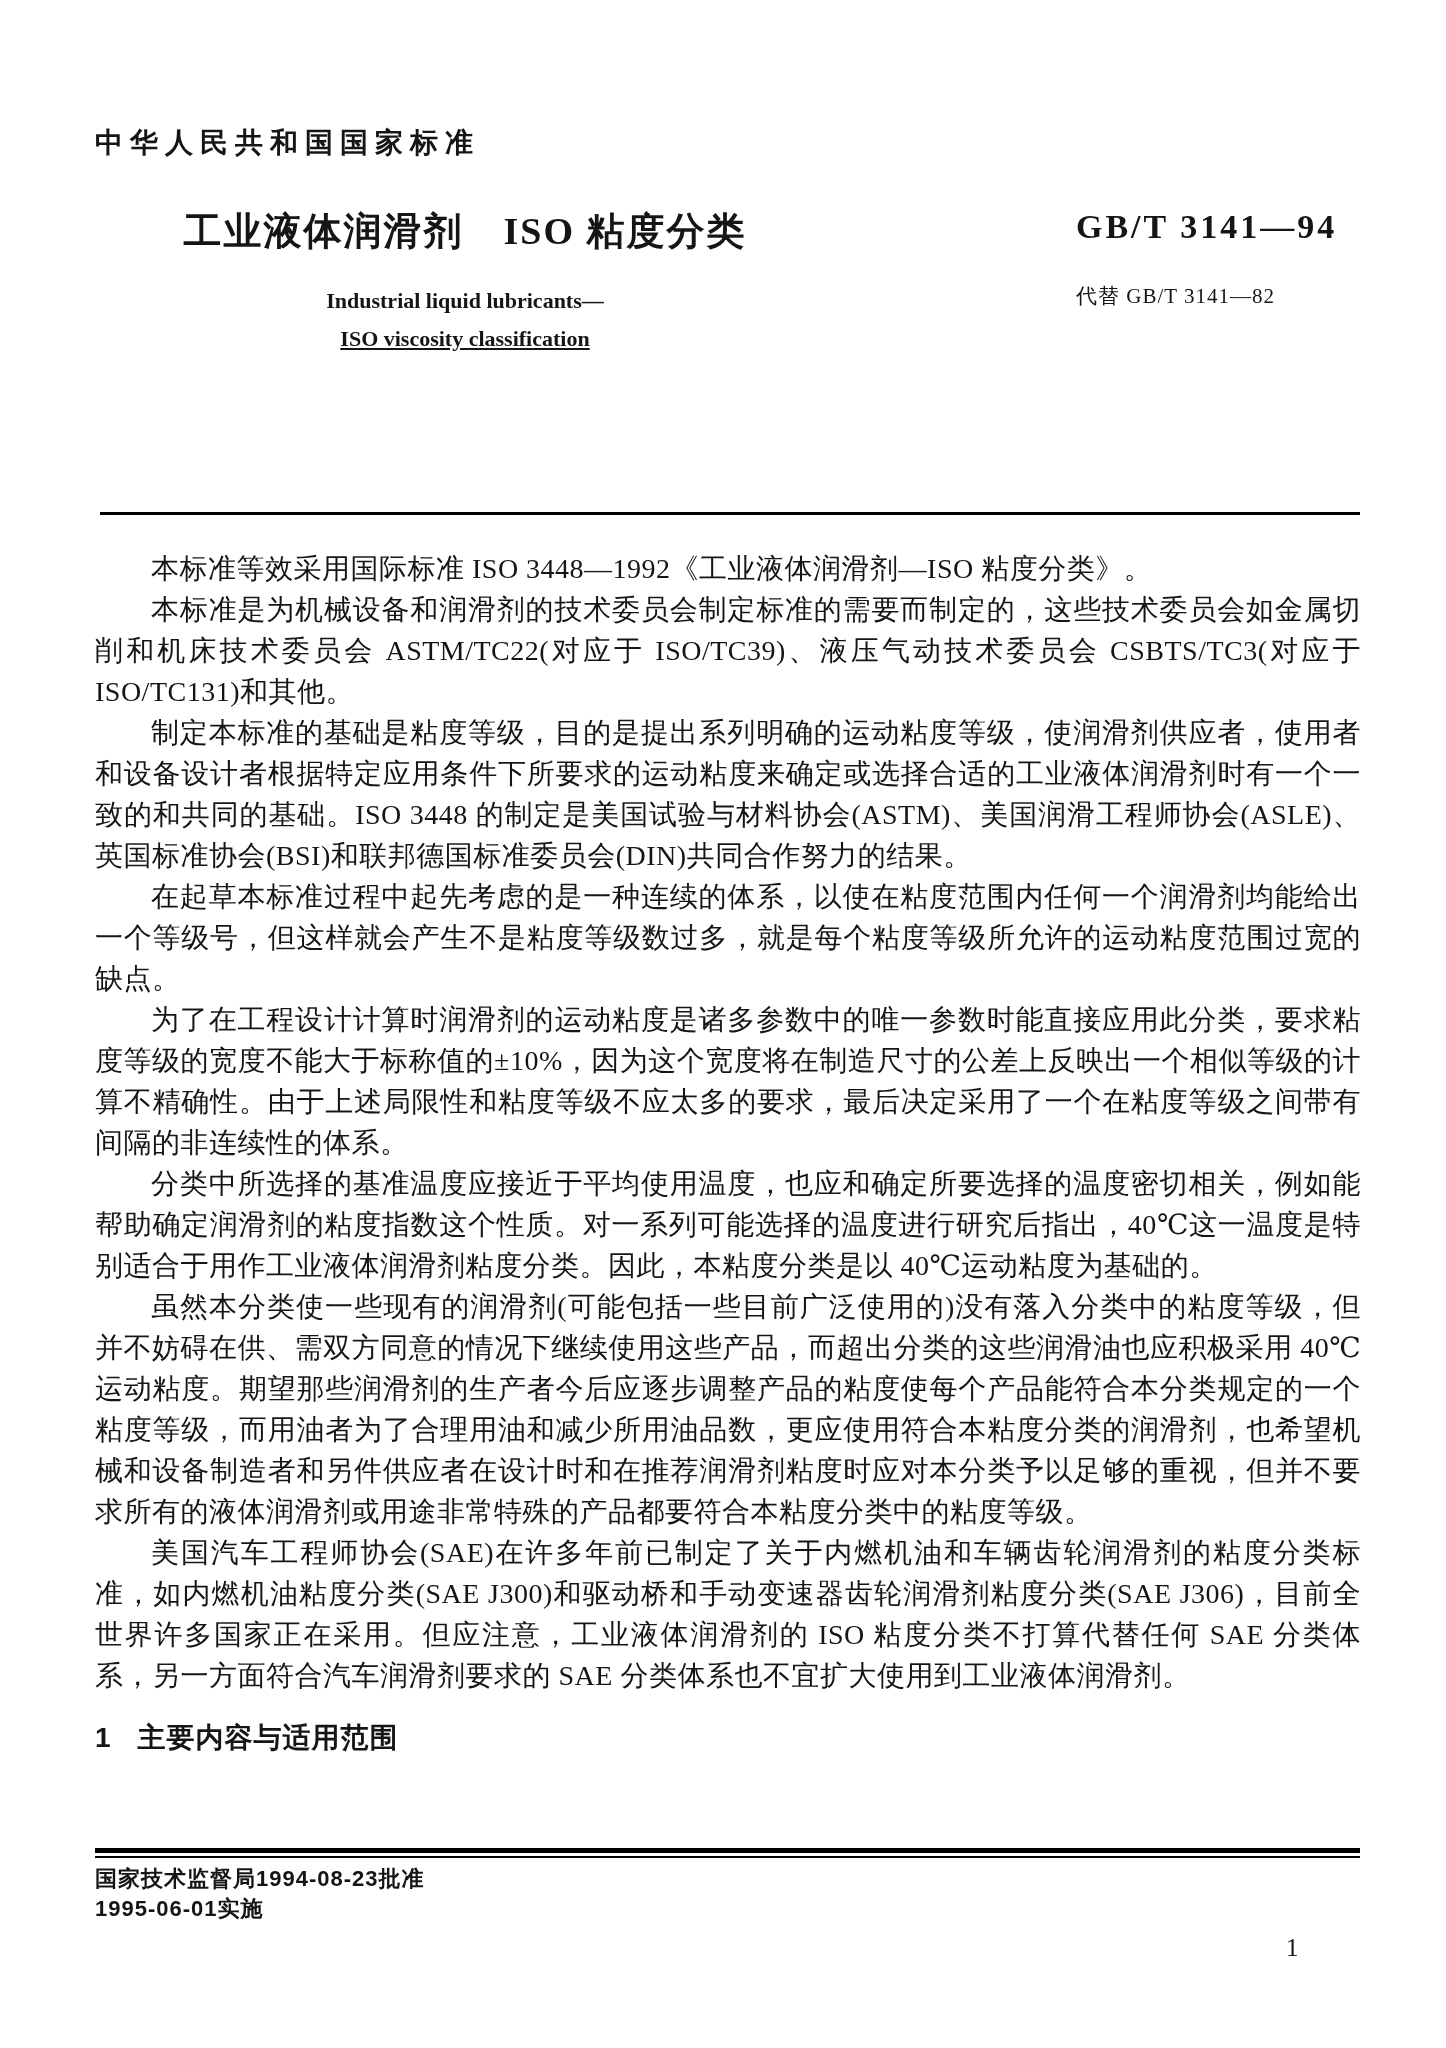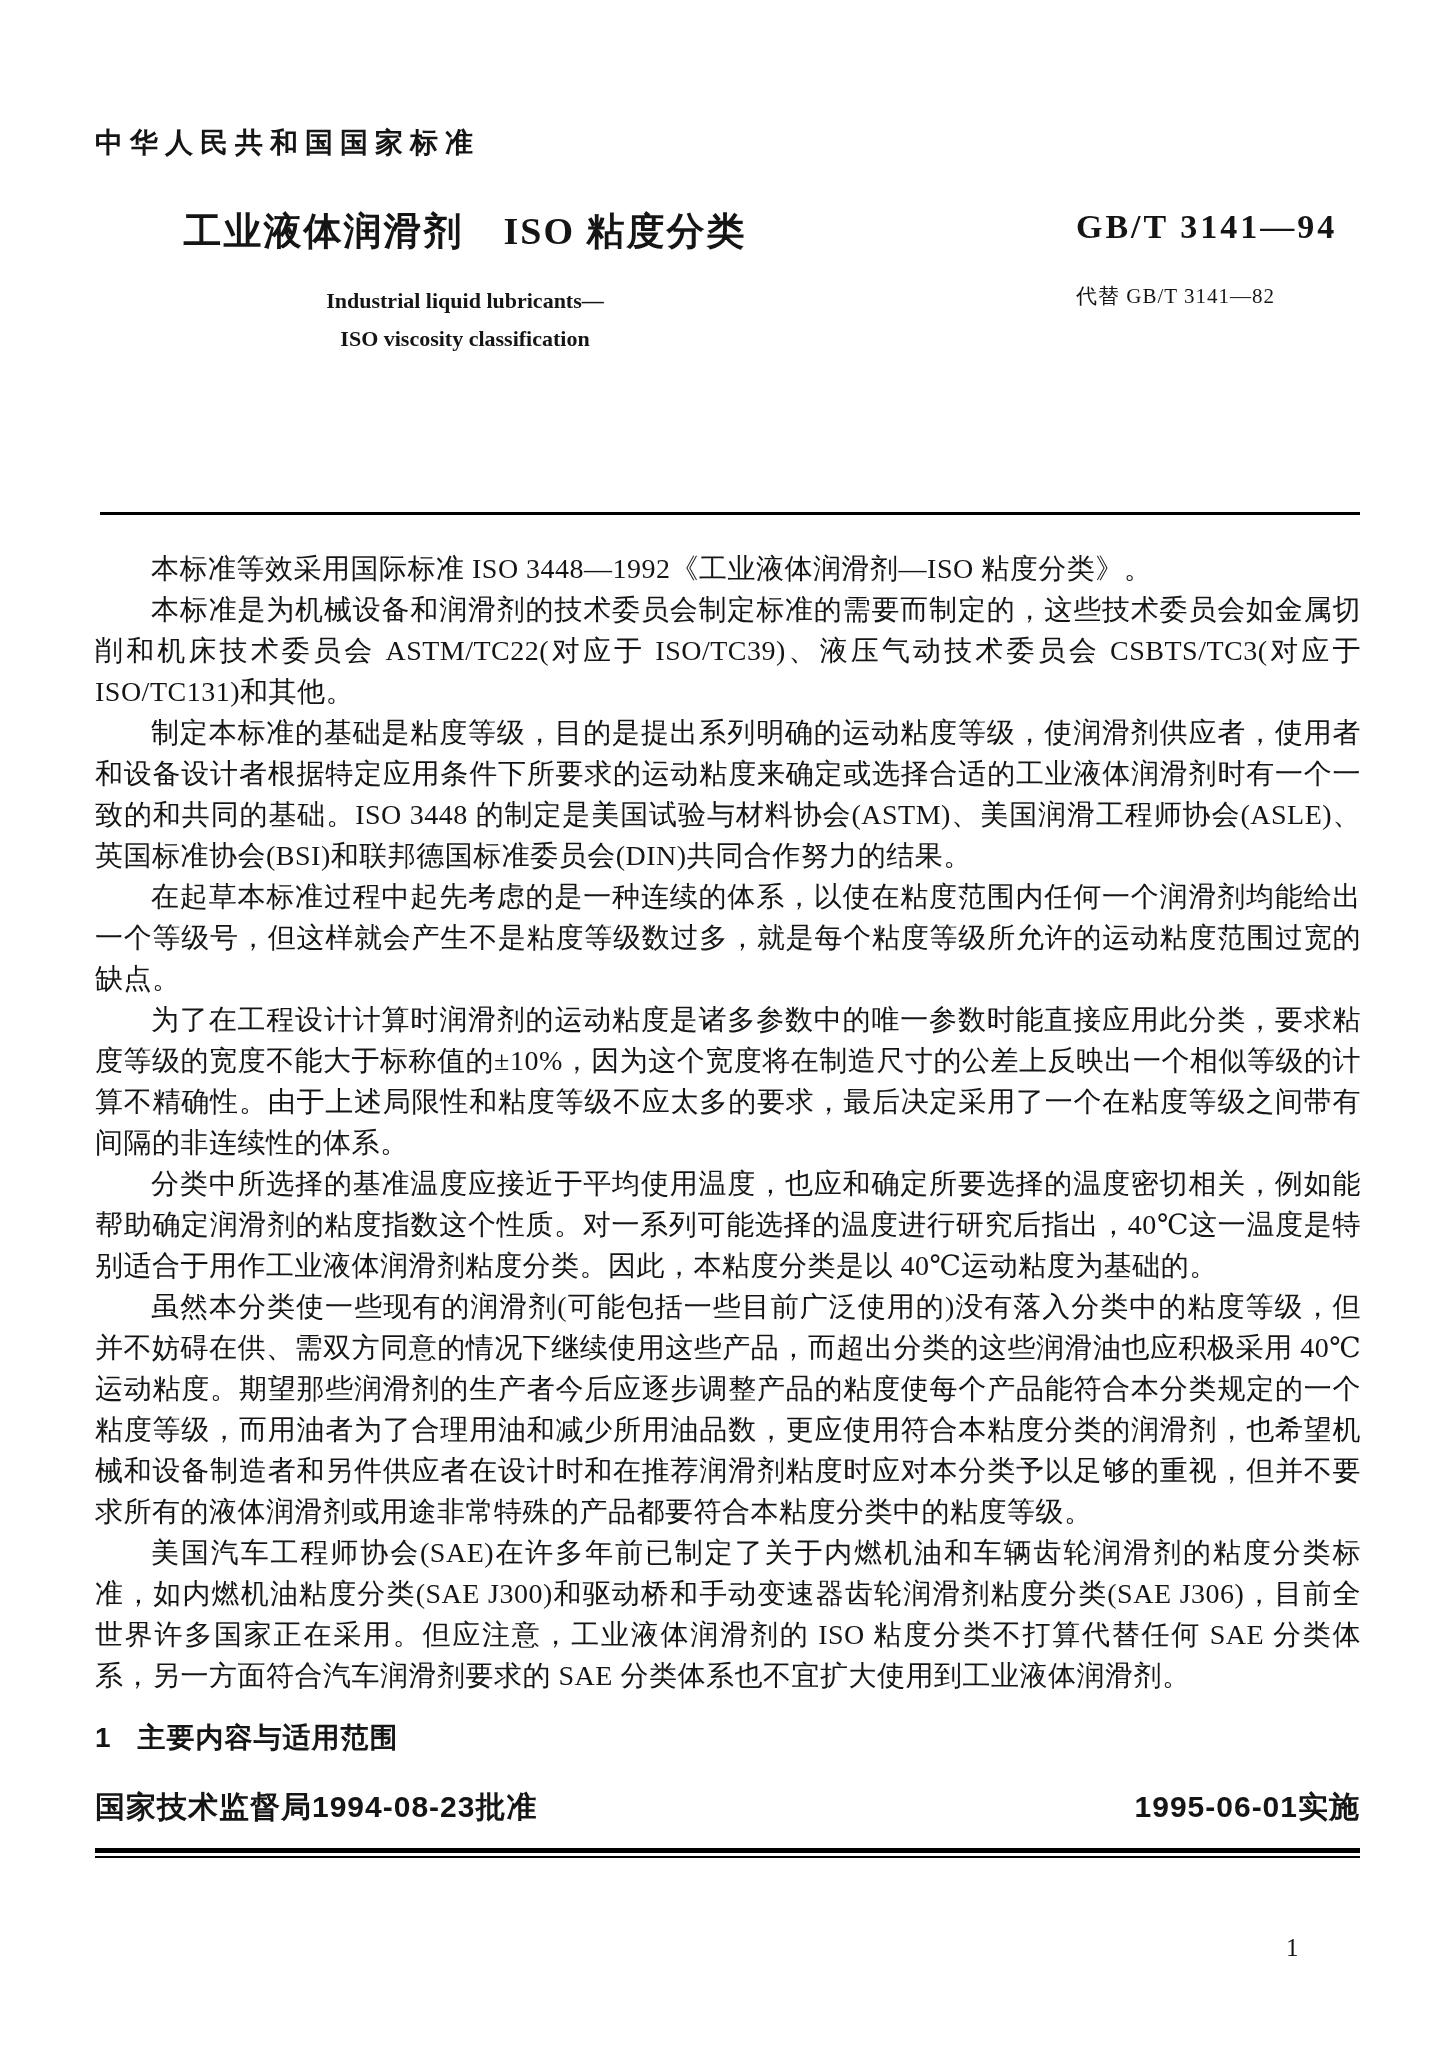--- a/index.html
+++ b/index.html
@@ -40,21 +40,21 @@
   .en-line1 {
     position: absolute;
     left: 95px; top: 288px; width: 740px;
     text-align: center;
     font-size: 22px; font-weight: bold;
   }
   .en-line2 {
     position: absolute;
     left: 95px; top: 326px; width: 740px;
     text-align: center;
-    font-size: 22px; font-weight: bold;
+    font-size: 22px; font-weight: bold; text-decoration: underline;
   }
   .replaces {
     position: absolute;
     left: 1076px; top: 282px;
     font-size: 21px;
     letter-spacing: 1px;
     white-space: nowrap;
   }
   .header-rule {
     position: absolute;
@@ -90,28 +90,29 @@
   
   .footer-rule {
     position: absolute;
     left: 95px; right: 86px; top: 1848px;
     height: 3px;
     border-top: 5px solid #000;
     border-bottom: 2px solid #000;
   }
   .footer-row {
     position: absolute;
-    left: 95px; right: 86px; top: 1787px;
+    left: 95px; right: 86px; top: 1864px;
     display: flex;
     justify-content: space-between;
     align-items: baseline;
     font-family: "Liberation Sans", "DejaVu Sans", sans-serif;
     font-weight: bold;
-    font-size: 30px;
+    font-size: 22px;
     letter-spacing: 1px;
+    flex-direction: column;
   }
   .page-num {
     position: absolute;
     left: 1286px; top: 1934px;
     font-size: 25px;
   }
 </style>
 </head>
 <body>
 

